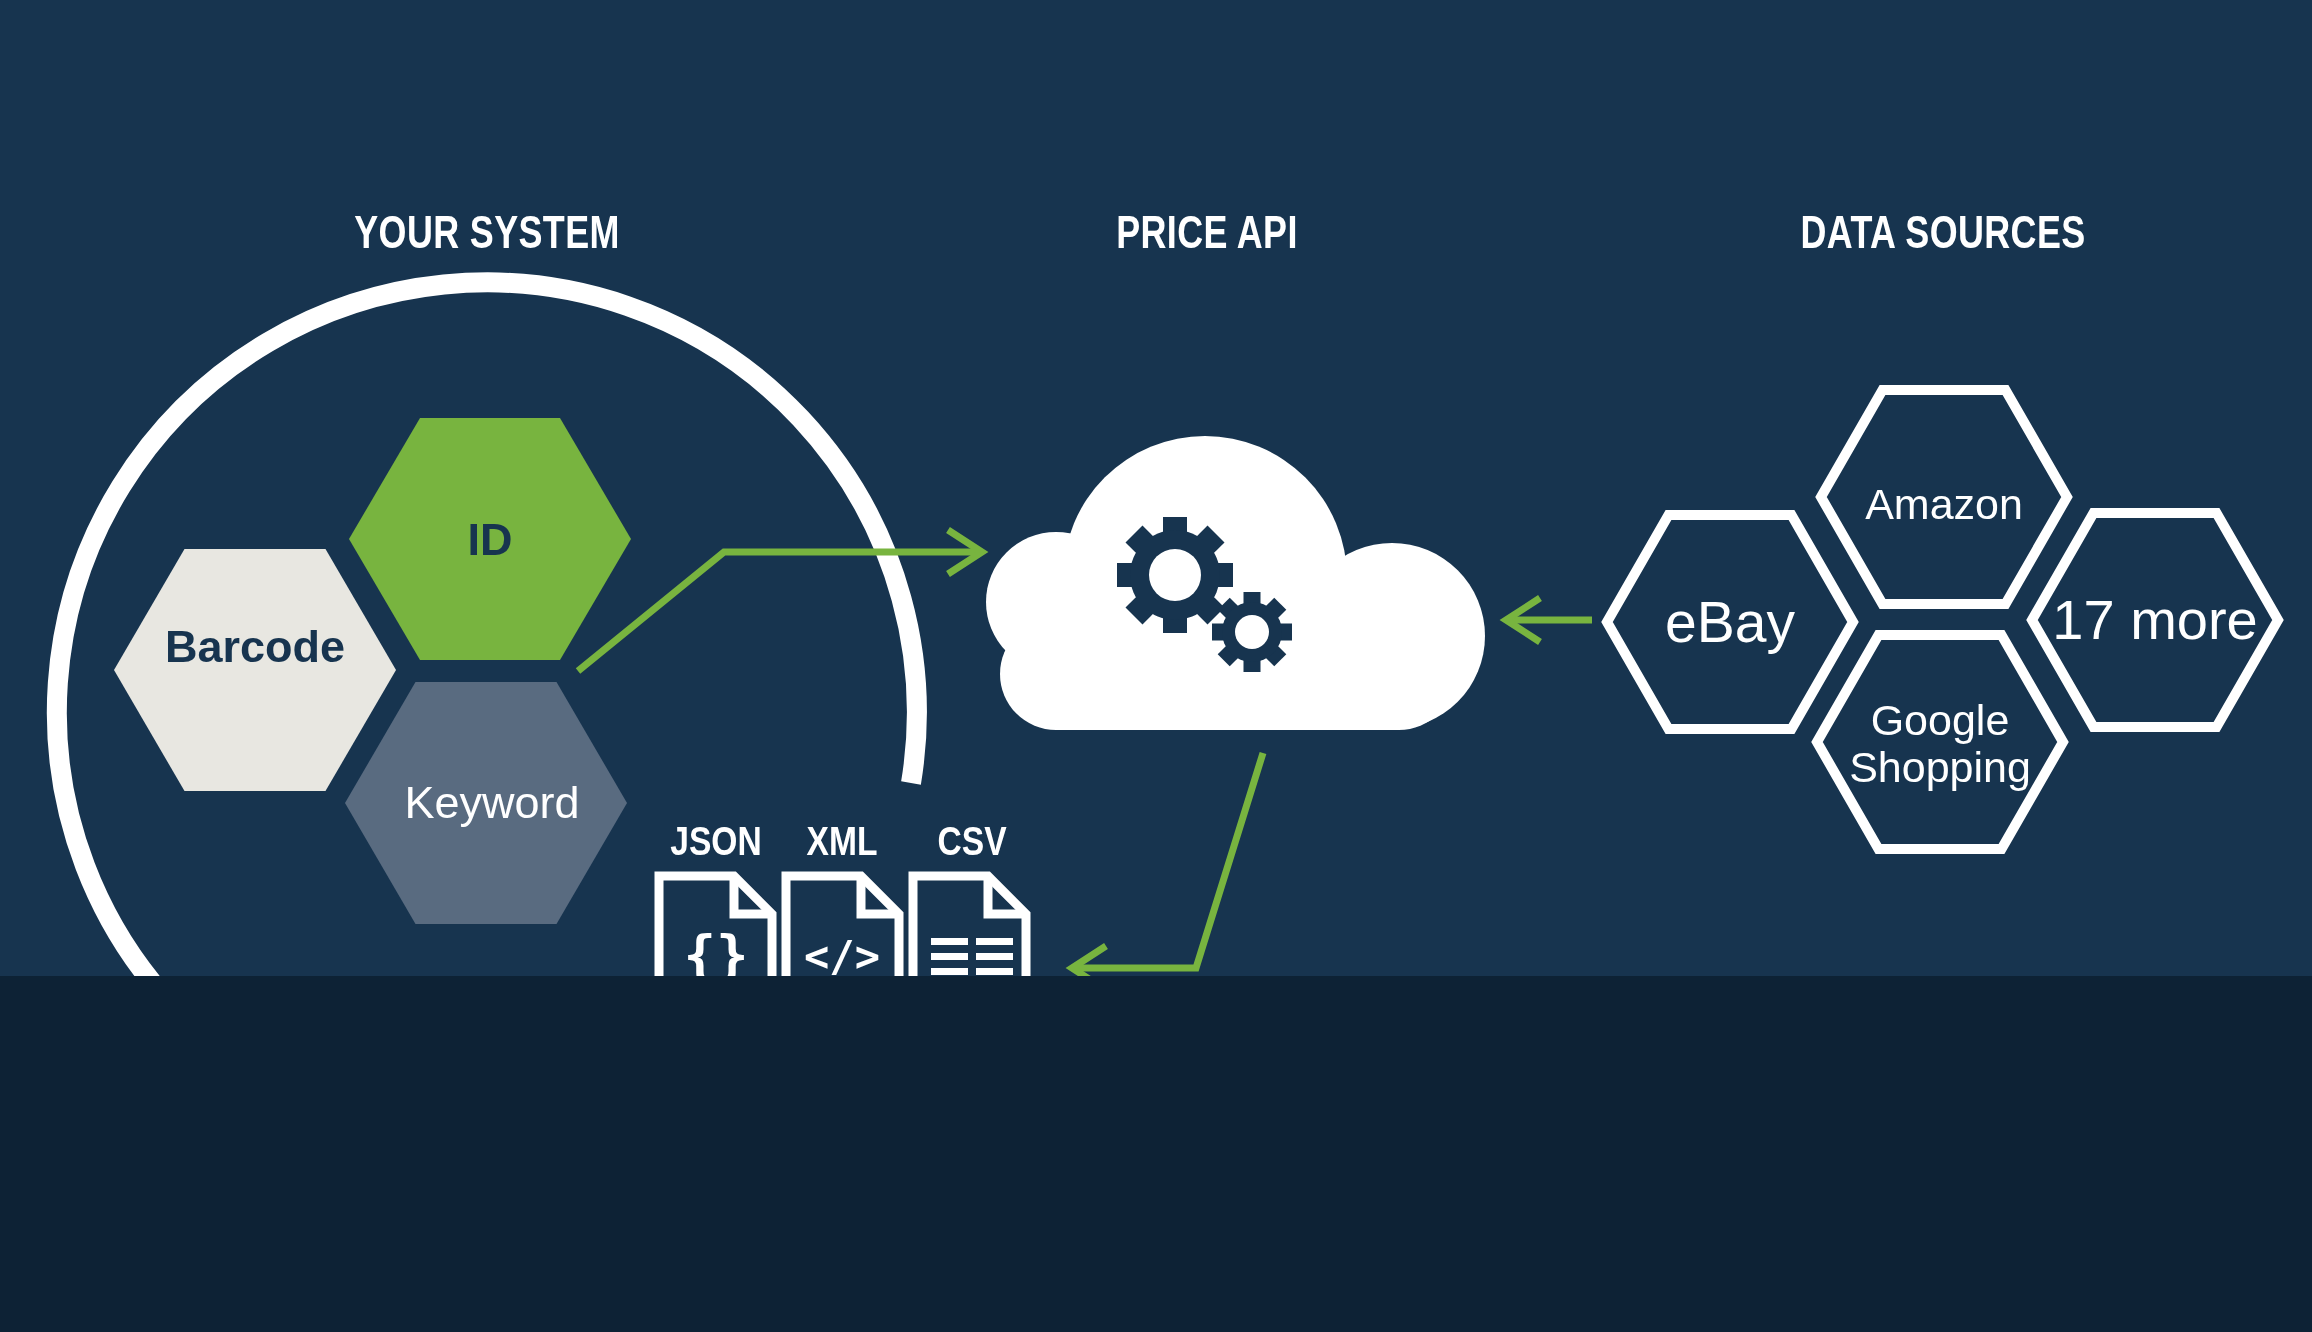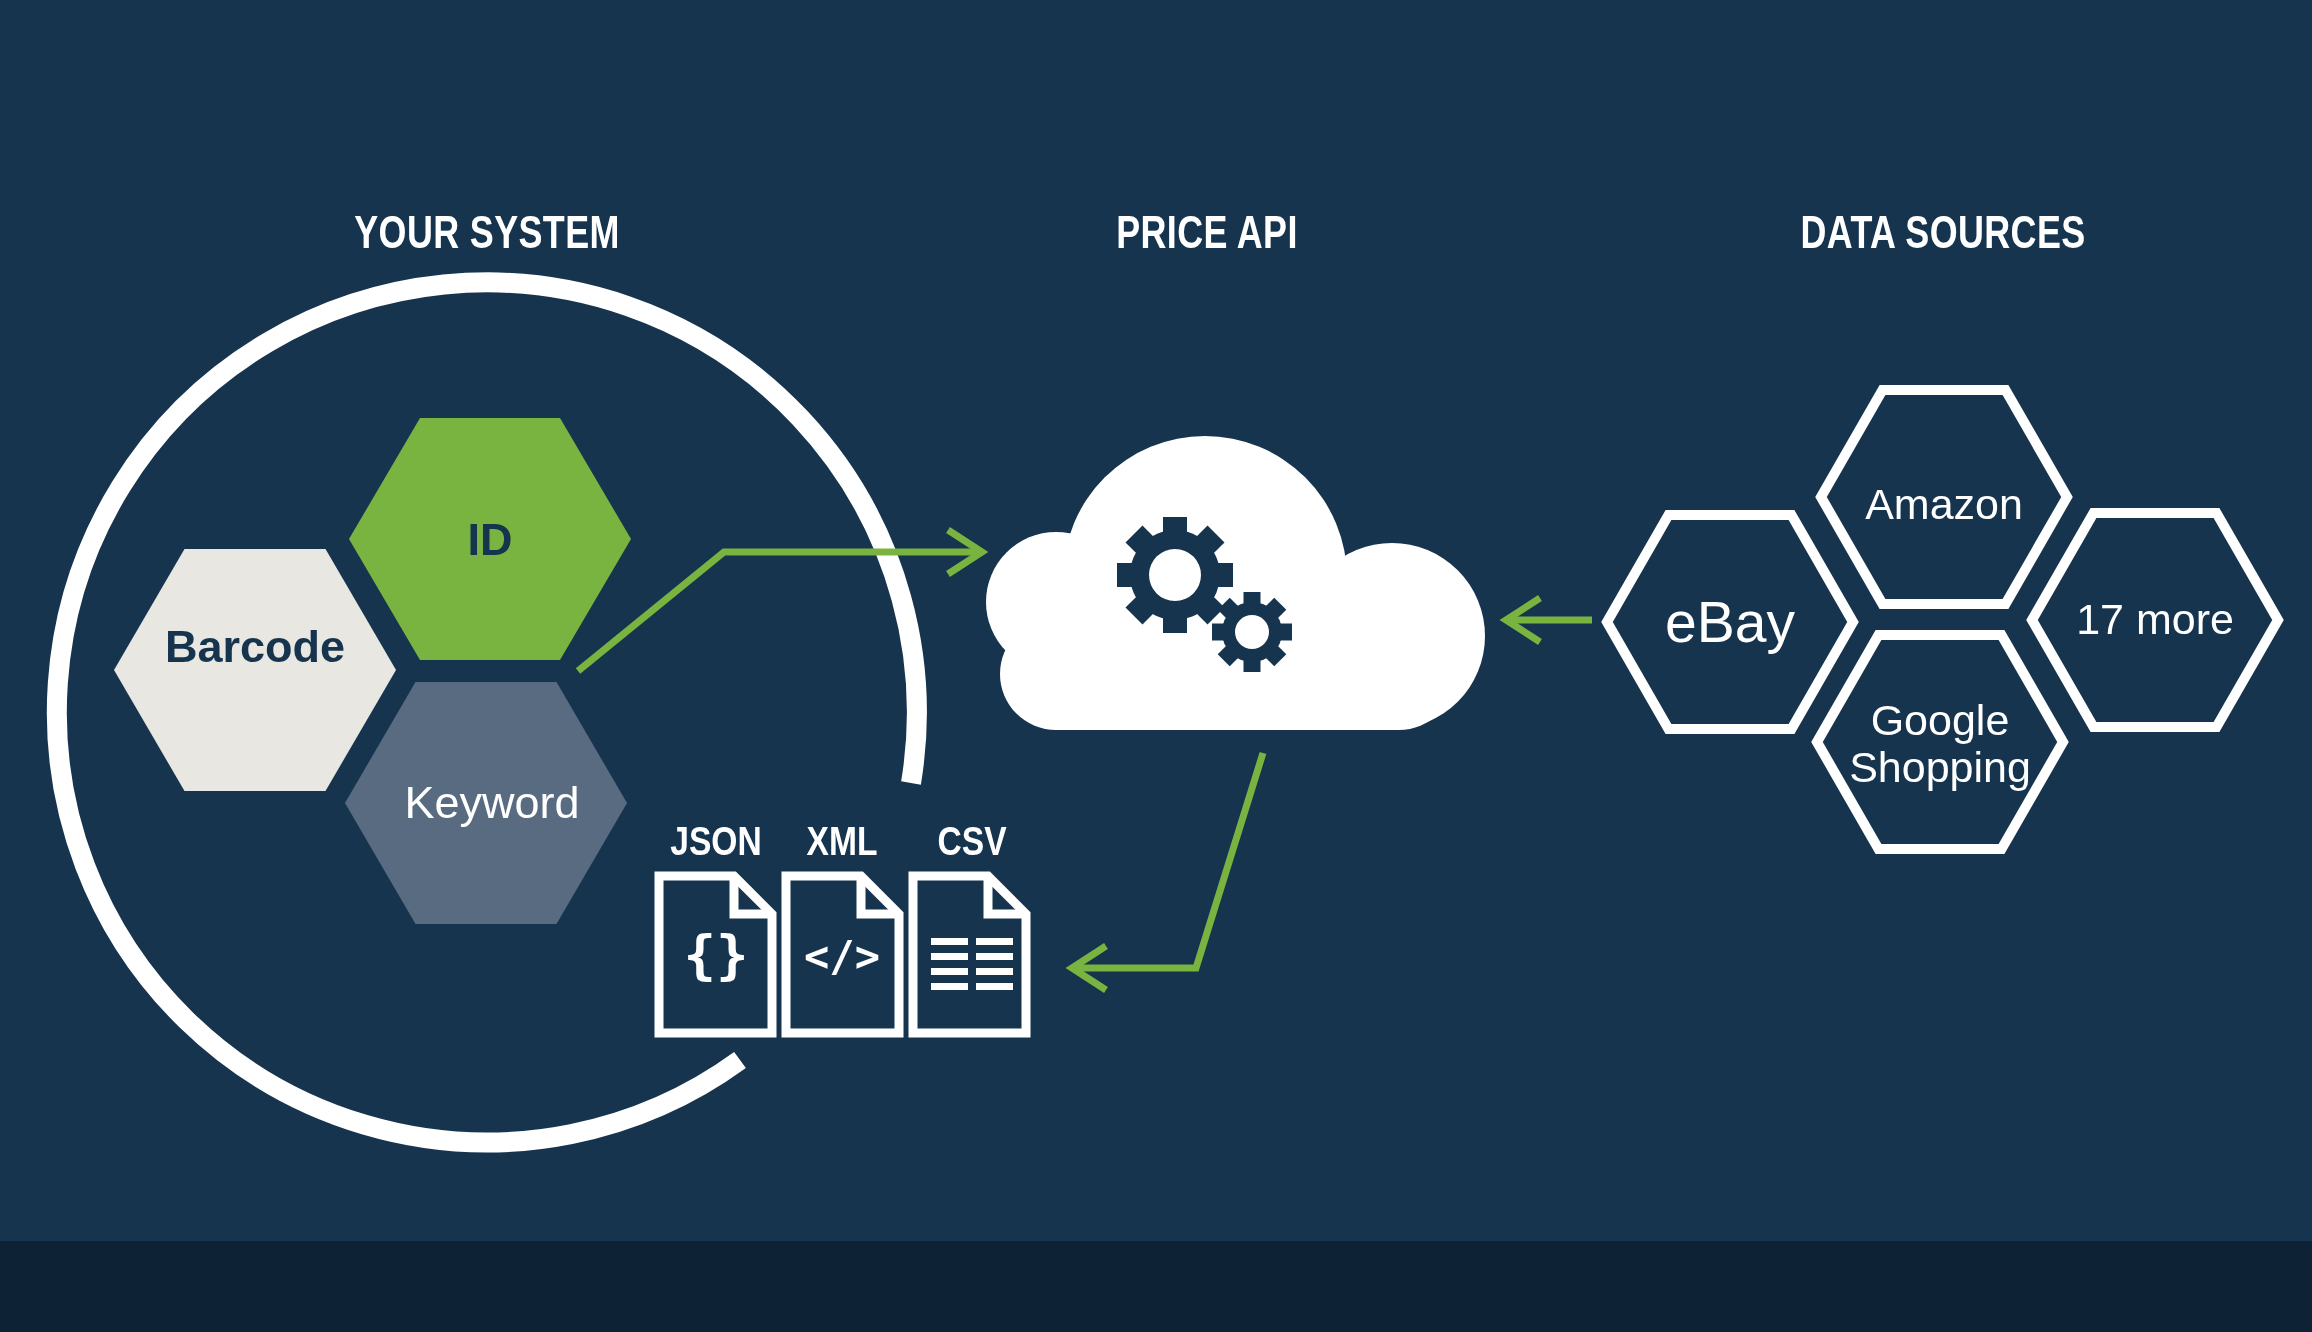--- a/index.html
+++ b/index.html
@@ -6,21 +6,21 @@
     --background: #17344f;
     --green: #78b43f;
     --slate: #596b80;
     --light: #e8e7e1;
     --white: #ffffff;
   }
   html,body { margin:0; padding:0; background:#0d2235; }
   #stage {
     position: relative;
     width: 2312px;
-    height: 1241px;
+    height: 976px;
     background: var(--background);
     overflow: hidden;
     font-family: "Liberation Sans", sans-serif;
   }
   #shapes { position:absolute; left:0; top:0; }
 
   
   .fill-green { fill: var(--green); }
   .fill-light { fill: var(--light); }
   .fill-slate { fill: var(--slate); }
@@ -155,21 +155,21 @@
   <div class="lbl hdr" style="left:1207px; top:232px;">PRICE API</div>
   <div class="lbl hdr" style="left:1943px; top:232px;">DATA SOURCES</div>
 
   <div class="lbl hex-dark" style="left:490px; top:540px;">ID</div>
   <div class="lbl hex-dark" style="left:255px; top:647px;">Barcode</div>
   <div class="lbl" style="left:492px; top:803px;">Keyword</div>
 
   <div class="lbl" style="left:1730px; top:622px; font-size:57px;">eBay</div>
   <div class="lbl" style="left:1944px; top:505px; font-size:43px;">Amazon</div>
   <div class="lbl wrap2" style="left:1940px; top:744px;">Google Shopping</div>
-  <div class="lbl" style="left:2155px; top:620px; font-size:43px;">17 more</div>
+  <div class="lbl" style="left:2155px; top:620px; font-size:56px;">17 more</div>
 
   <div class="lbl fmt" style="left:716px; top:841px;">JSON</div>
   <div class="lbl fmt" style="left:842px; top:841px;">XML</div>
   <div class="lbl fmt" style="left:972px; top:841px;">CSV</div>
   <div class="lbl glyph glyph-json" style="left:716px; top:956px;">{}</div>
   <div class="lbl glyph glyph-xml" style="left:842px; top:957px;">&lt;/&gt;</div>
 
 </div>
 
 </body></html>

